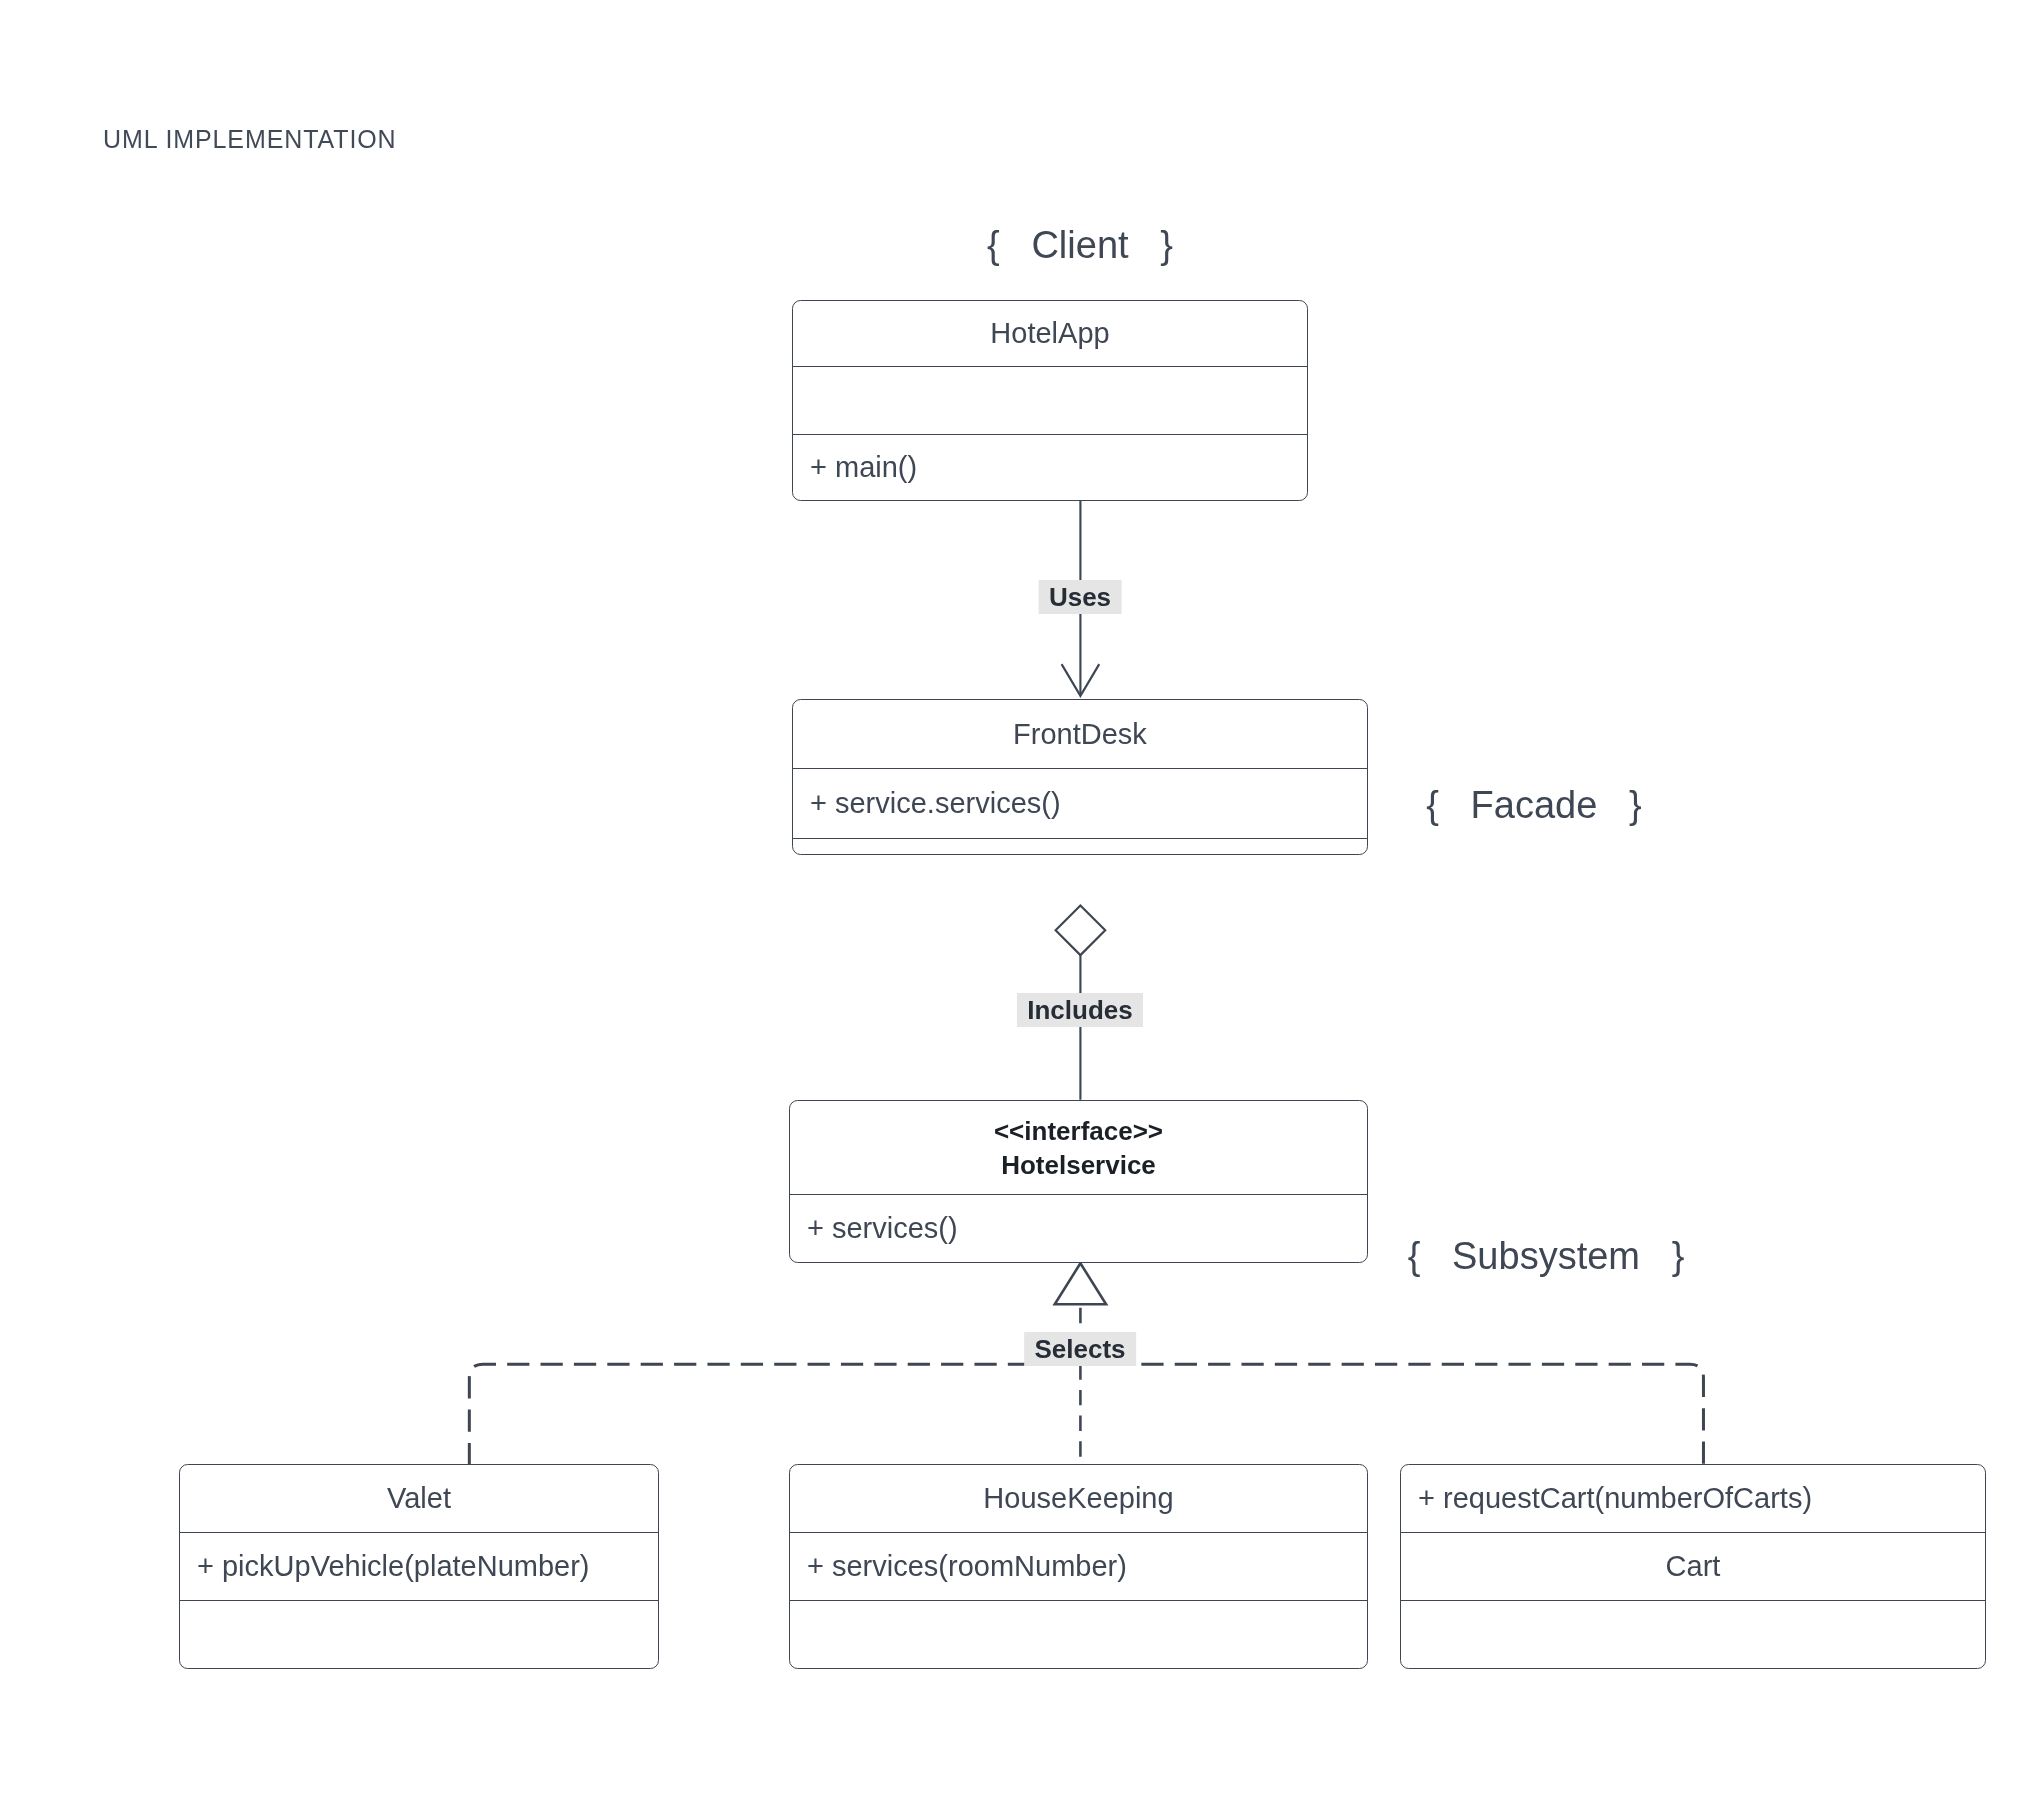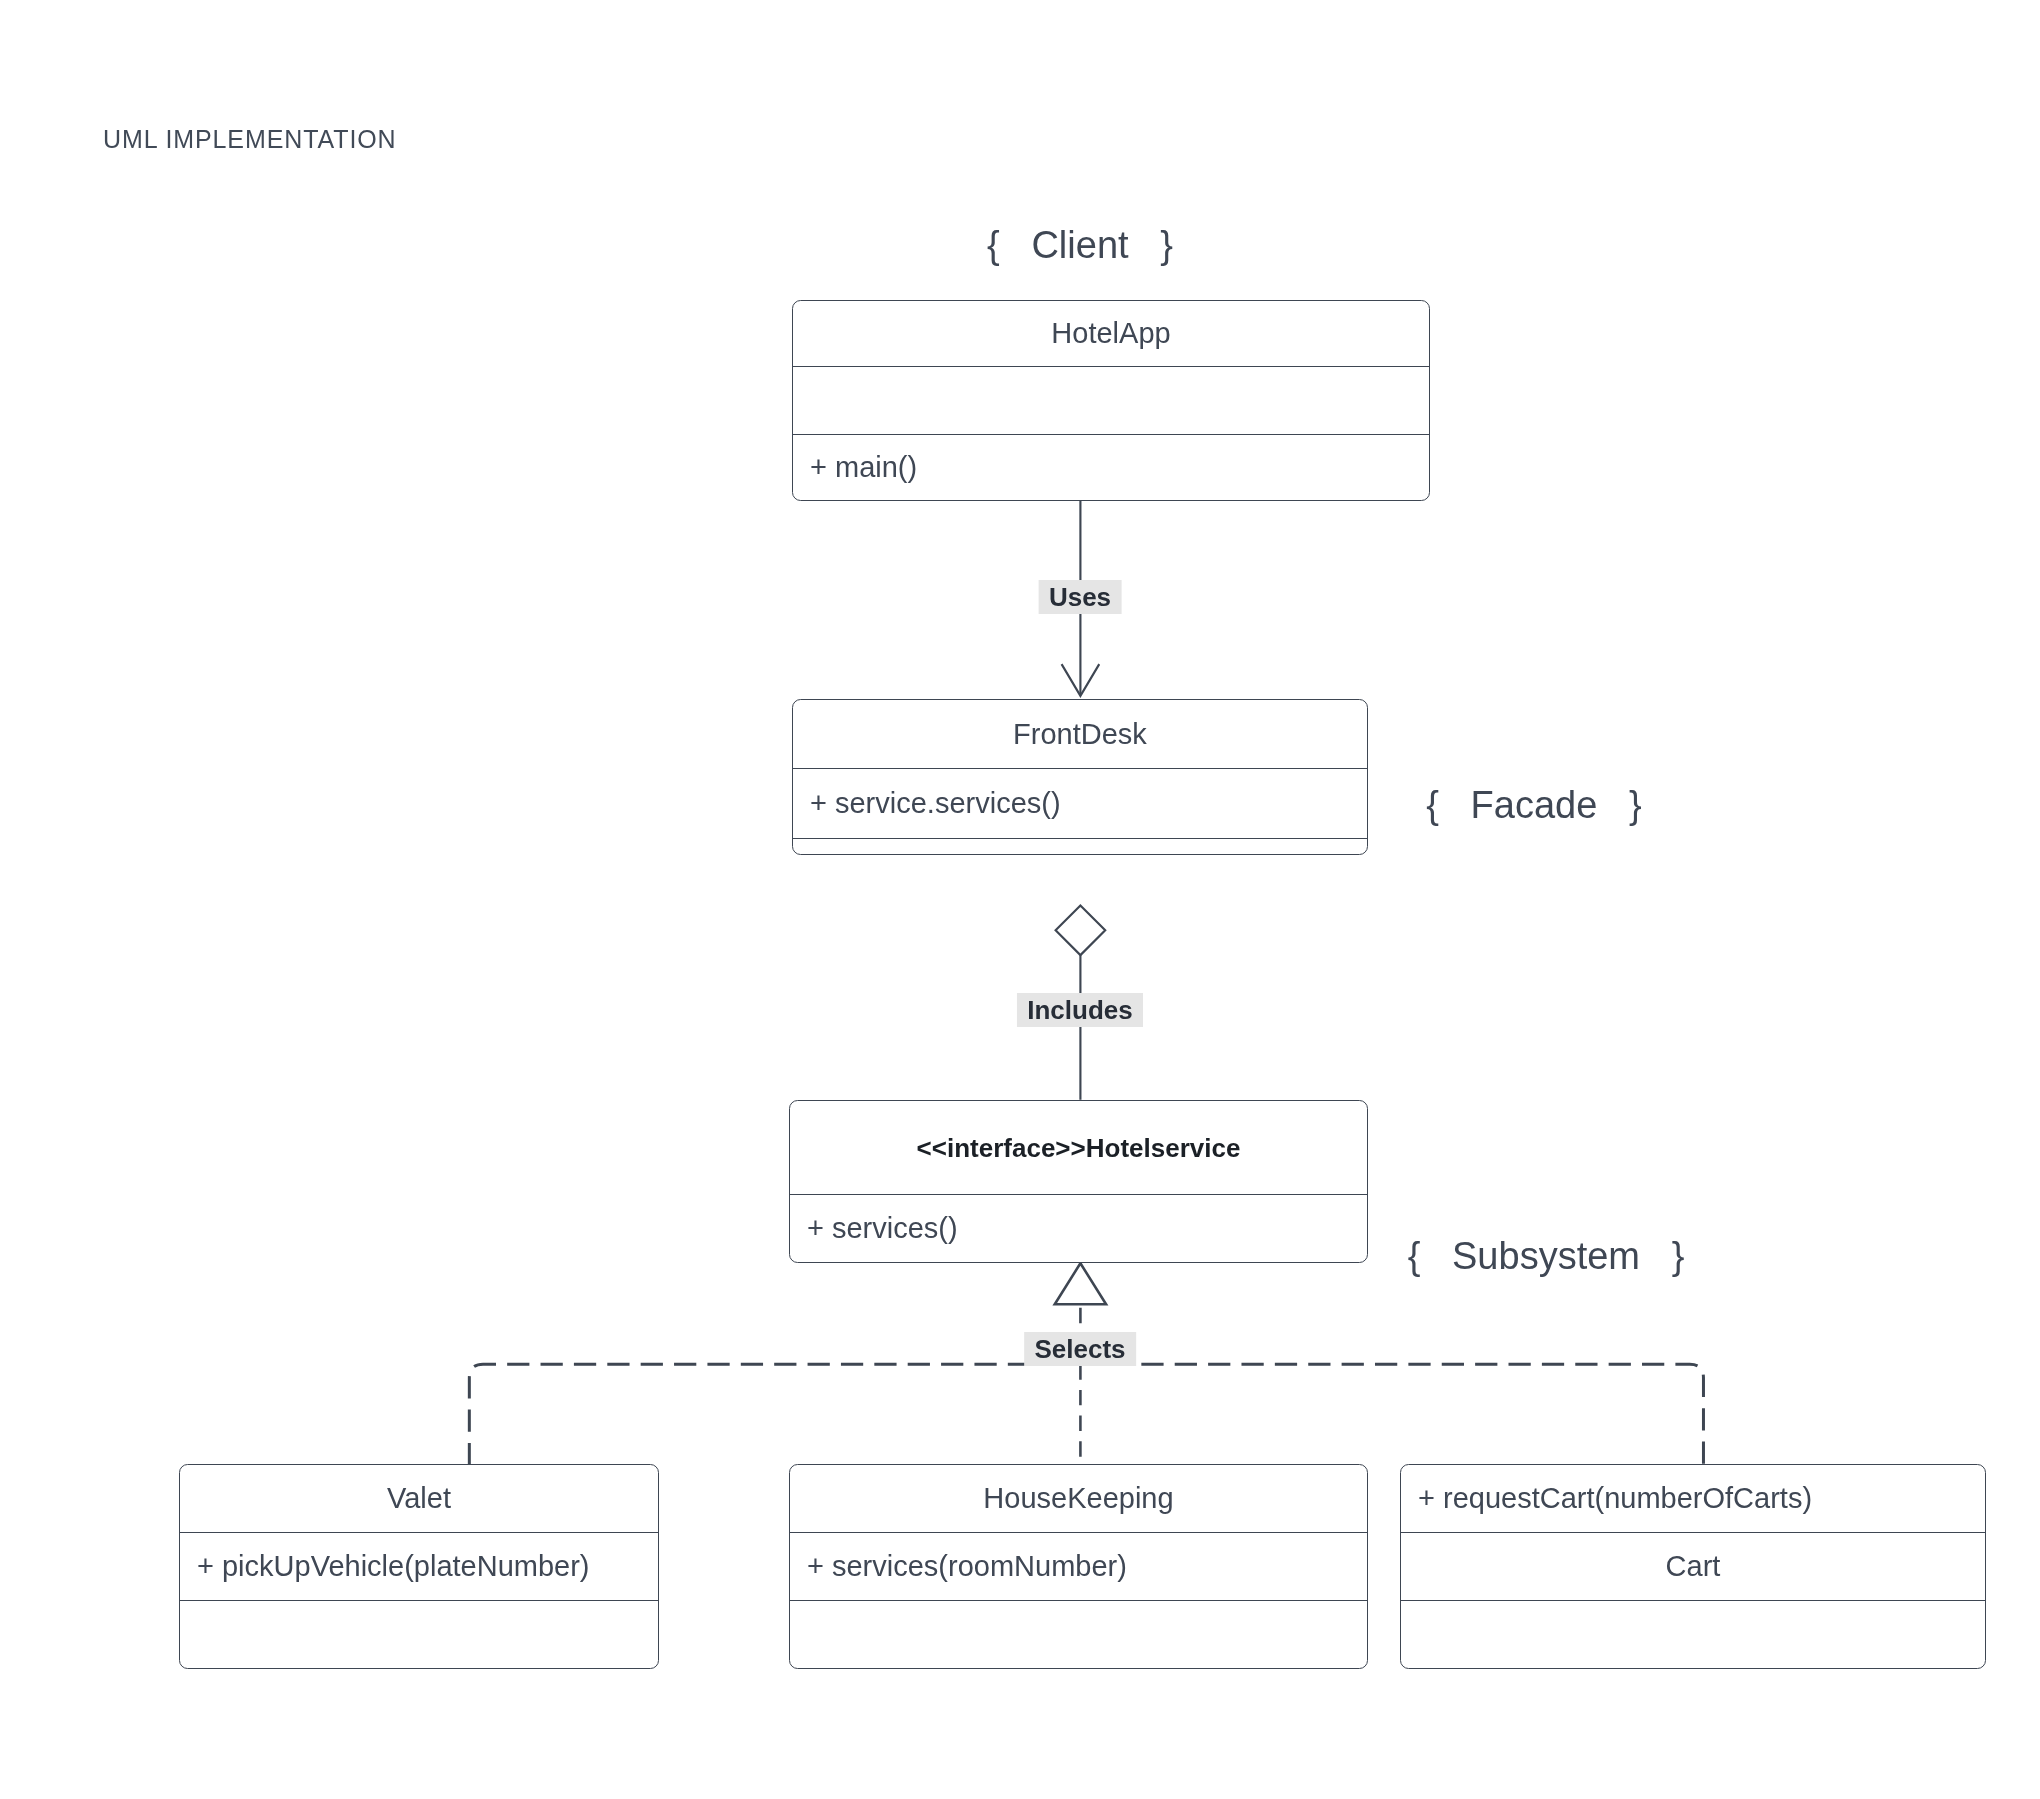--- a/index.html
+++ b/index.html
@@ -58,21 +58,21 @@
   }
   .uml-row:last-child{border-bottom:none; flex:1 1 auto;}
   .uml-title{
     display:flex;
     align-items:center;
     justify-content:center;
     font-size:29px;
   }
   .uml-header-2line{
     display:flex;
-    flex-direction:row;
+    flex-direction:column;
     align-items:center;
     justify-content:center;
     font-size:26px;
     font-weight:bold;
     color:var(--interface-text,#1b2026);
     line-height:34px;
   }
   .uml-method{
     display:flex;
     align-items:center;
@@ -112,21 +112,21 @@
   <div class="diagram-title">UML IMPLEMENTATION</div>
 
   <div class="brace-label" style="left:1080px; top:224px;">{   Client   }</div>
   <div class="brace-label" style="left:1534px; top:784px;">{   Facade   }</div>
   <div class="brace-label" style="left:1546px; top:1235px;">{   Subsystem   }</div>
 
   <div class="connector-label" style="left:1080px; top:580px;">Uses</div>
   <div class="connector-label" style="left:1080px; top:993px;">Includes</div>
   <div class="connector-label" style="left:1080px; top:1332px;">Selects</div>
 
-  <div class="uml-box" style="left:792px; top:300px; width:638px; height:201px;">
+  <div class="uml-box" style="left:792px; top:300px; width:516px; height:201px;">
     <div class="uml-row uml-title" style="height:66px;">HotelApp</div>
     <div class="uml-row" style="height:68px;"></div>
     <div class="uml-row uml-method">+ main()</div>
   </div>
 
   <div class="uml-box" style="left:792px; top:699px; width:576px; height:156px;">
     <div class="uml-row uml-title" style="height:69px;">FrontDesk</div>
     <div class="uml-row uml-method" style="height:70px;">+ service.services()</div>
     <div class="uml-row"></div>
   </div>

